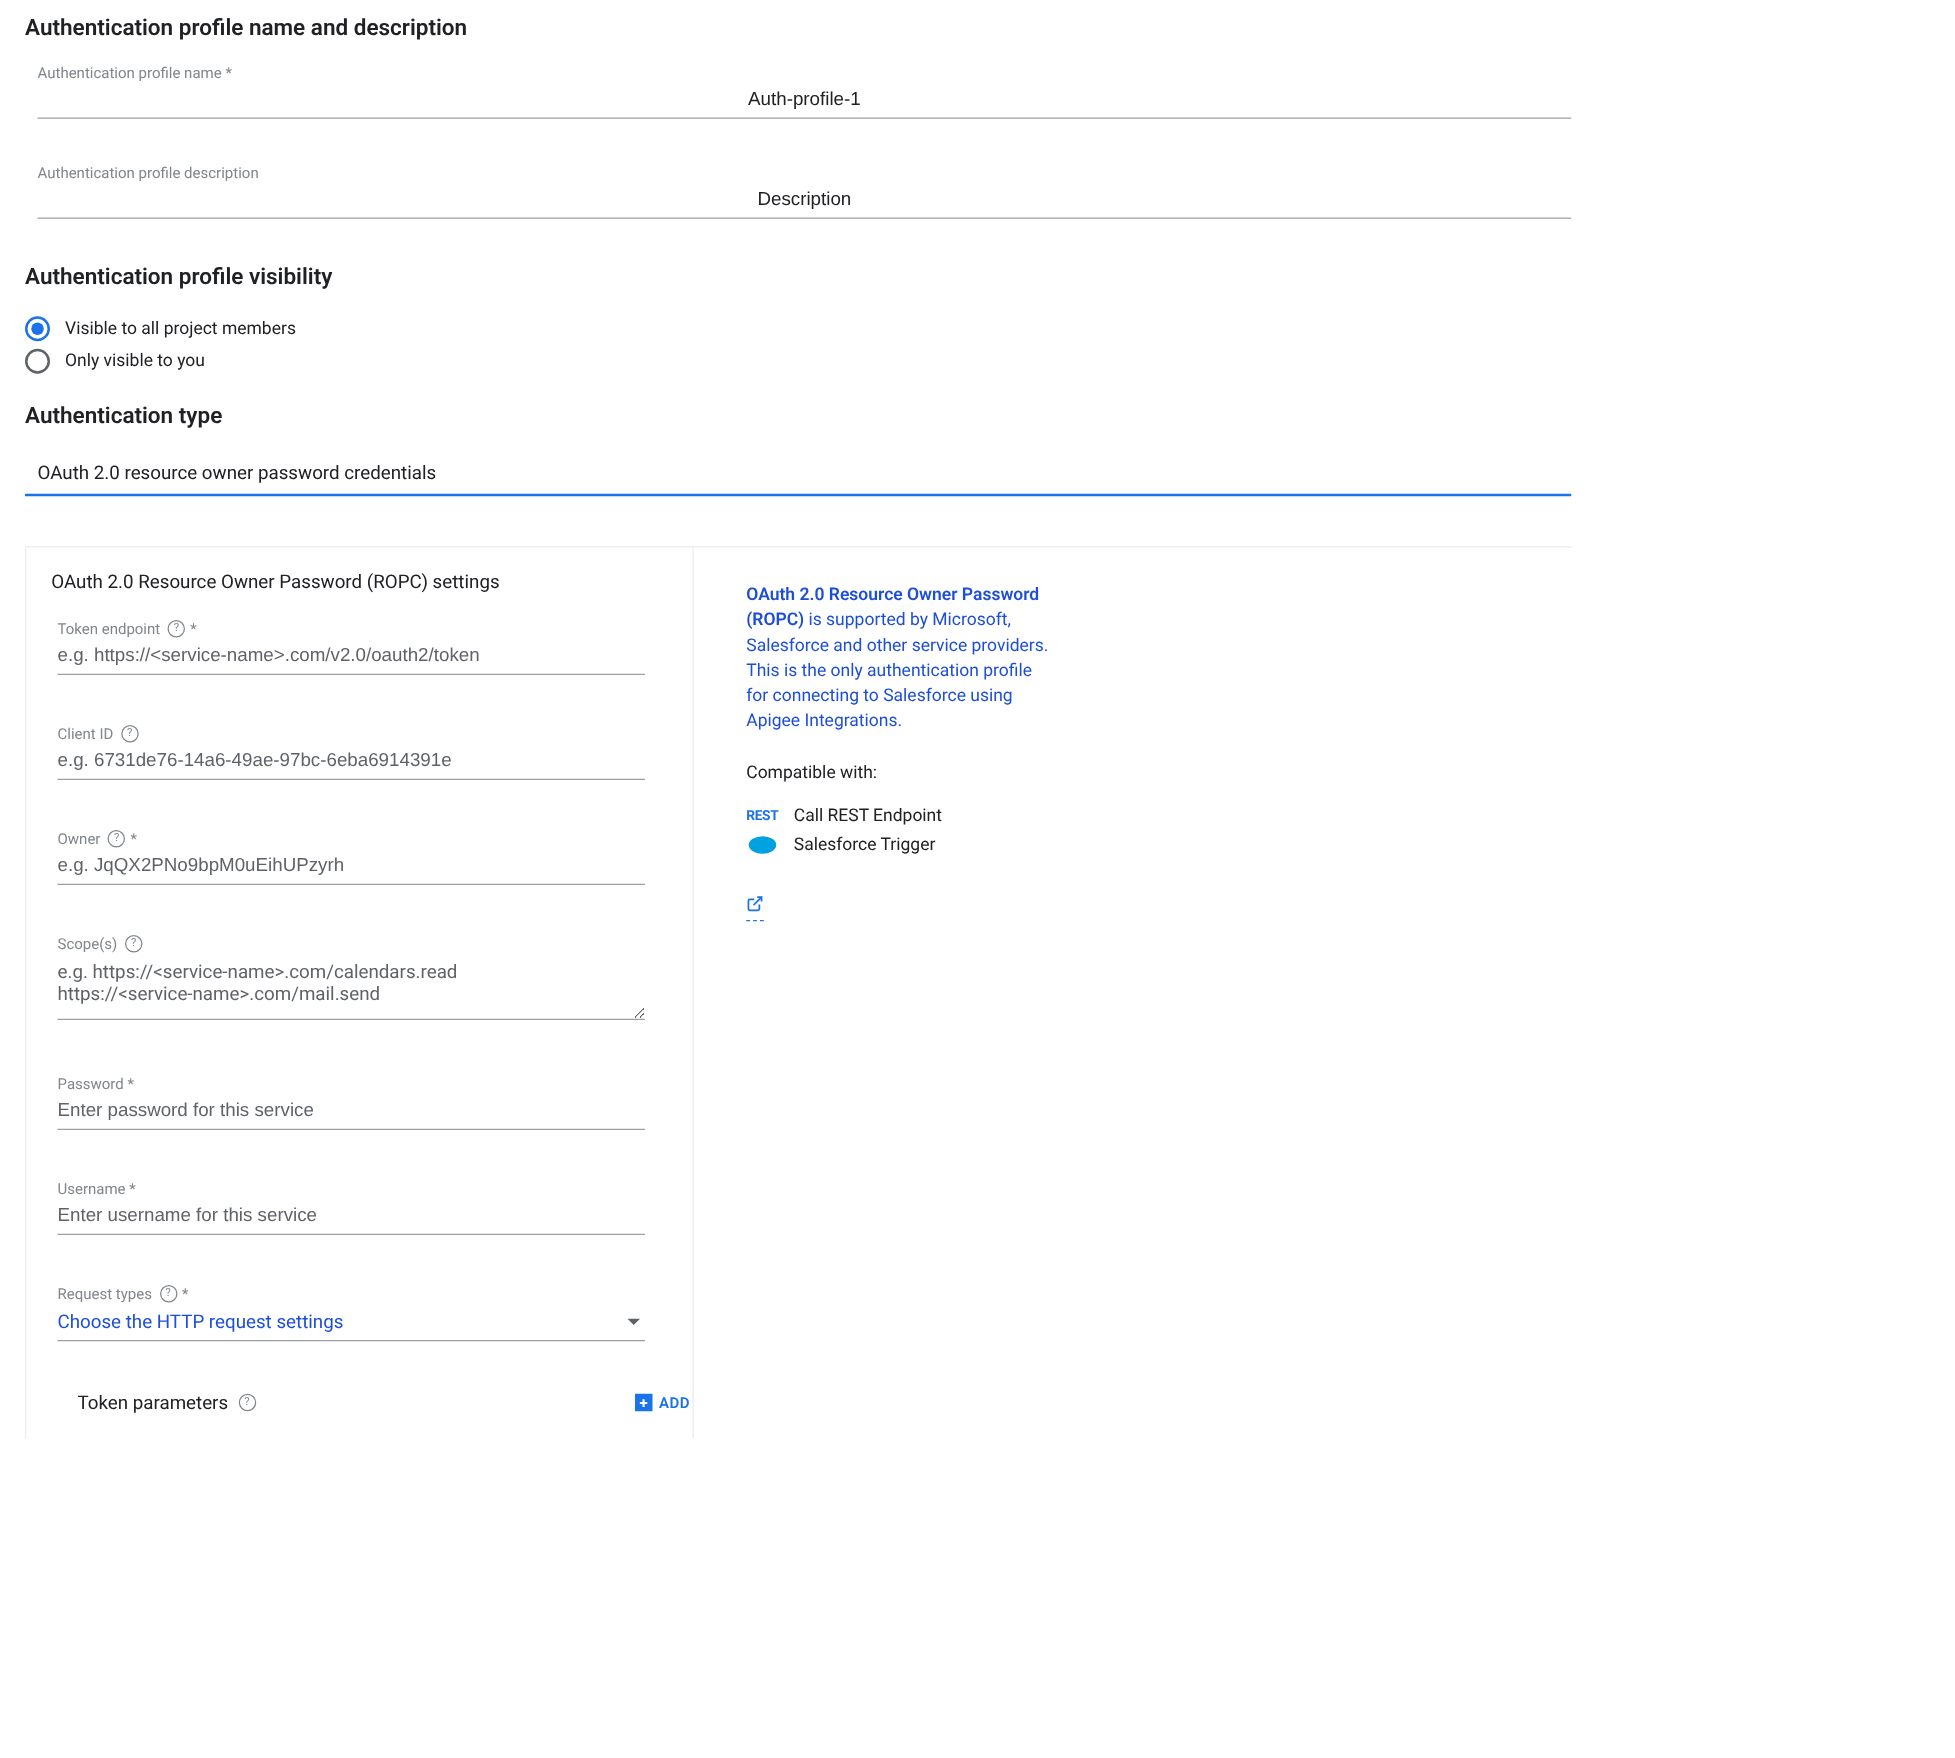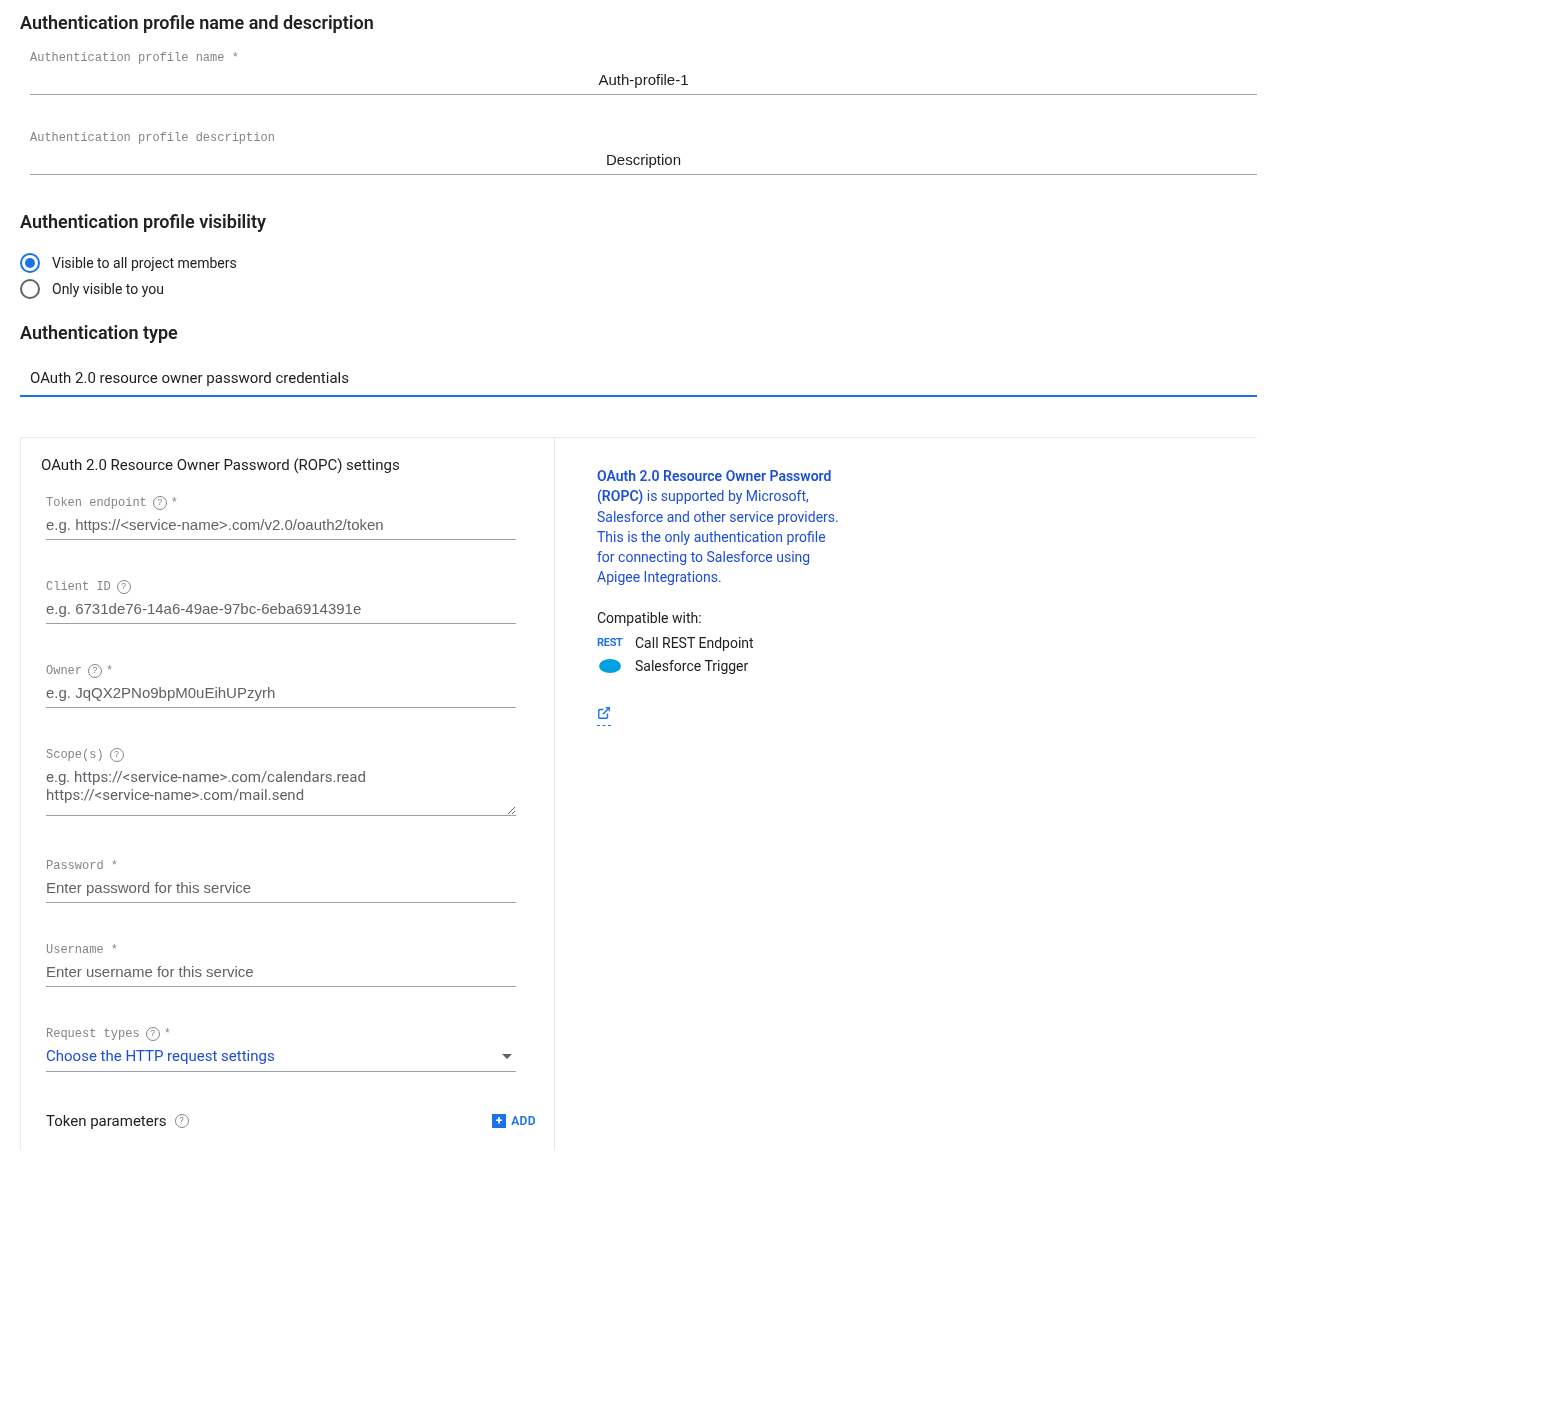--- a/index.html
+++ b/index.html
@@ -24,21 +24,20 @@
   .field-block {
     margin: 0 0 36px 10px;
   }
   .field-label {
     font-size: 12px;
     color: #80868b;
     margin-bottom: 2px;
     display: flex;
     align-items: center;
     gap: 4px;
-    font-family: Liberation Mono, monospace;
   }
   .field-label .req {
     color: #80868b;
   }
   .text-input {
     width: 100%;
     border: none;
     border-bottom: 1px solid #9aa0a6;
     padding: 4px 0 6px 0;
     font-size: 15px;
@@ -139,21 +138,21 @@
   }
   .info-text {
     font-size: 14px;
     line-height: 1.45;
     color: #1d4ed8;
     margin-bottom: 22px;
   }
   .info-text b { font-weight: 600; }
   .compat-title {
     font-size: 14px;
-    margin-bottom: 6px;
+    margin-bottom: 16px;
   }
   .compat-row {
     display: flex;
     align-items: center;
     gap: 12px;
     padding: 3px 0;
     font-size: 14px;
   }
   .badge-rest {
     width: 26px;
@@ -199,21 +198,21 @@
   .dropdown-arrow {
     border-left: 5px solid transparent;
     border-right: 5px solid transparent;
     border-top: 5px solid #5f6368;
   }
   .token-params-row {
     display: flex;
     align-items: center;
     justify-content: space-between;
     width: 490px;
-    margin-left: 5px;
+    margin-left: 21px;
     margin-top: 4px;
   }
   .token-params-label {
     font-size: 15px;
     color: #202124;
     display: flex;
     align-items: center;
     gap: 6px;
   }
   .add-btn {

